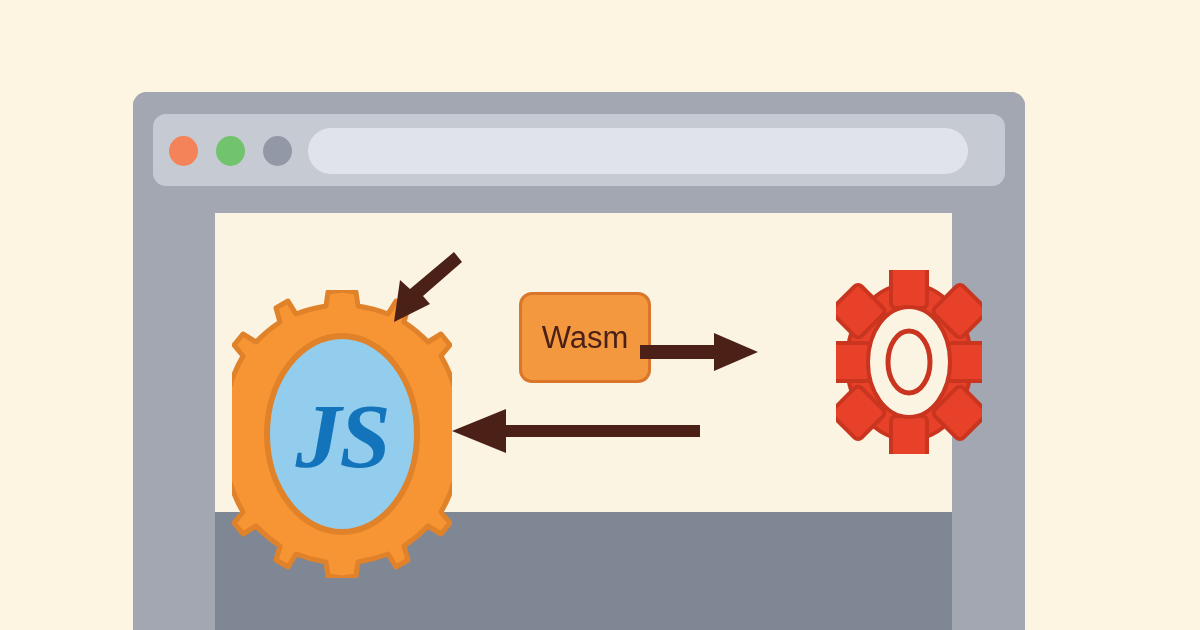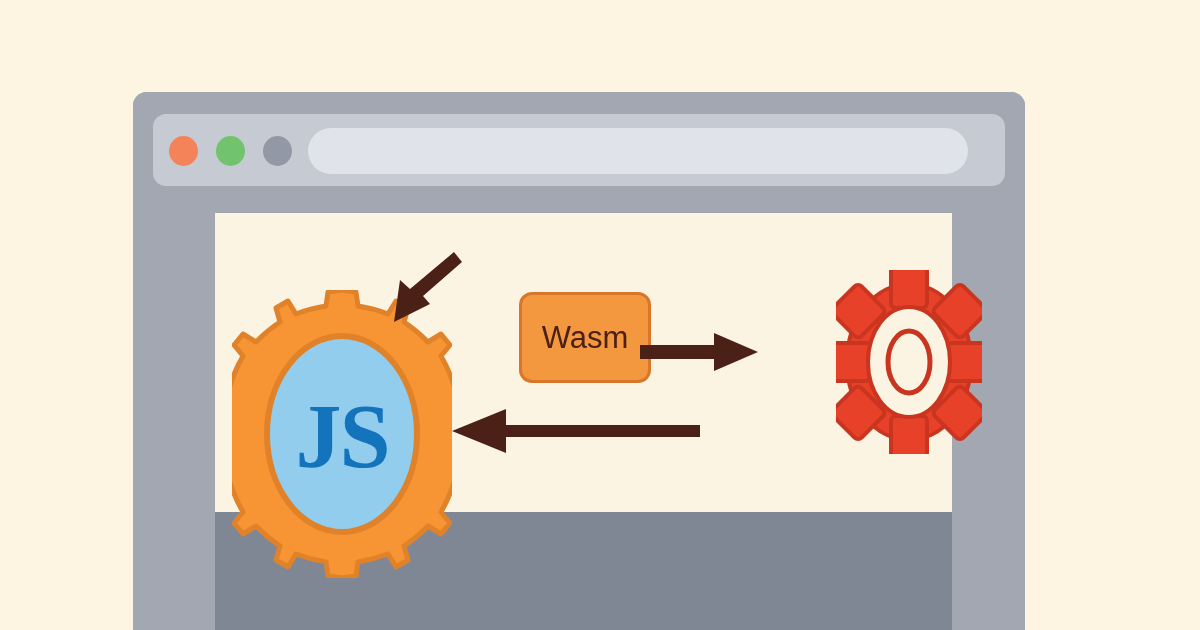--- a/index.html
+++ b/index.html
@@ -117,20 +117,21 @@
     display: flex;
     align-items: center;
     justify-content: center;
     font-size: 92px;
     font-weight: bold;
     color: #1374BC;
     font-family: "Liberation Serif", serif;
     letter-spacing: -2px;
     line-height: 1;
     padding-top: 4px;
+    font-style: italic;
   }
 
   
   .red-gear {
     position: absolute;
     left: 836px;
     top: 270px;
     width: 146px;
     height: 184px;
   }

